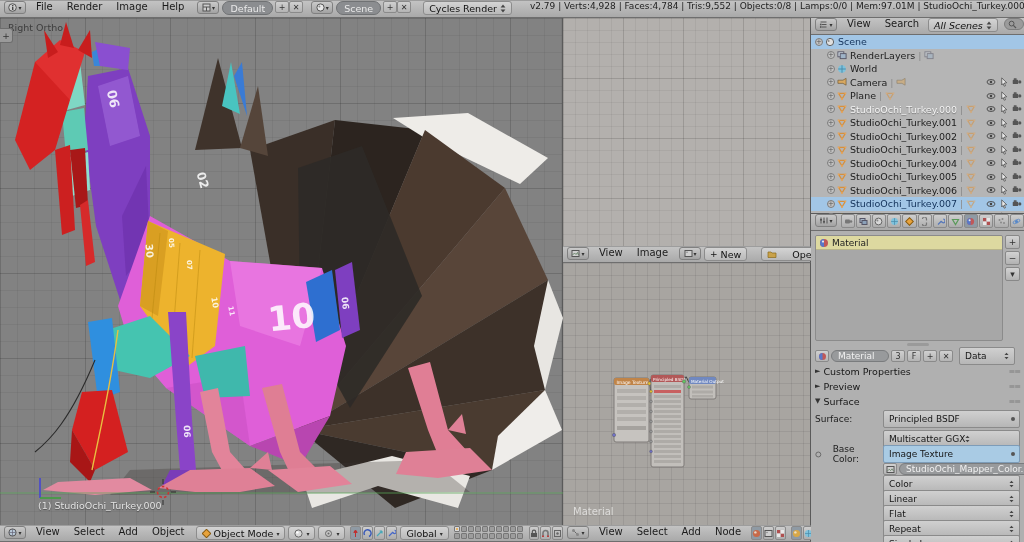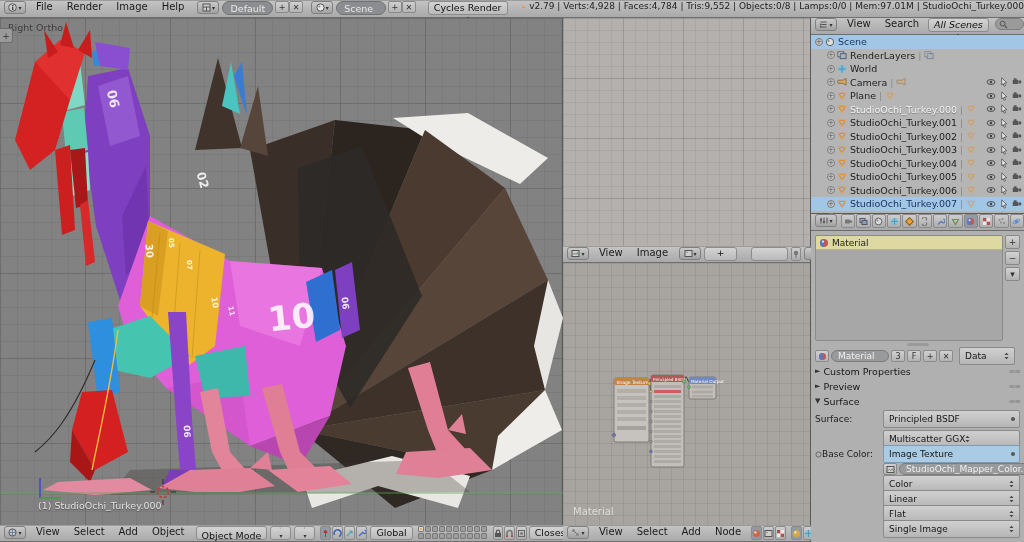--- a/index.html
+++ b/index.html
@@ -9,21 +9,21 @@
   .hdr { background:linear-gradient(#c3c3c3,#a9a9a9); border-top:1px solid #9d9d9d;
     border-bottom:1px solid #6e6e6e; display:flex; 
     font-size:10px; color:#1b1b1b; white-space:nowrap; }
   .menu { padding:0 7px; cursor:default; }
   .etype { width:22px; height:13px; background:linear-gradient(#cacaca,#a2a2a2);
     border:1px solid #808080; border-radius:3px; margin:0 3px 0 4px;
     display:flex; align-items:center; justify-content:center; gap:1px; flex:0 0 auto;}
   .caret { font-size:6px; color:#333; }
   .combo { background:linear-gradient(#d4d4d4,#b9b9b9); border:1px solid #8c8c8c;
     border-radius:3px; height:14px; padding:0 5px; display:flex; align-items:center;
-    gap:3px; font-size:9.5px; color:#111;flex-direction:column; }
+    gap:3px; font-size:9.5px; color:#111; }
   .darkpill { background:#8b8d90; border:1px solid #707274; border-radius:8px;
     color:#e9e9e9; height:14px; display:flex; align-items:center; padding:0 7px;
     font-size:9.5px; }
   .ud { flex:0 0 auto; }
   .ibtn { width:15px; height:14px; background:linear-gradient(#cecece,#adadad);
     border:1px solid #8a8a8a; border-radius:2px; display:flex; align-items:center;
     justify-content:center; margin-left:1px; }
   .ibtn.on { background:#8f9aa4; }
   
   #vp3d { left:0; top:18px; width:563px; height:507px; background-color:#828282;
@@ -1120,21 +1120,21 @@
     <span class="plabel"></span>
     <span class="pbtn" style="">
       <span>Multiscatter GGX</span>
       <svg class="ud" width="5" height="8" viewBox="0 0 6 9">
         <path d="M3 0.5 L5.4 3.4 L0.6 3.4 Z" fill="#444"></path>
           <path d="M3 8.5 L5.4 5.6 L0.6 5.6 Z" fill="#444"></path>
       </svg>
     </span>
   </div>
   <div class="prow">
-    <span class="plabel" style="display:flex;align-items:center;gap:0;">
+    <span class="plabel" style="display:flex;align-items:center;gap:11px;">
       <svg width="7" height="7" viewBox="0 0 7 7">
         <circle cx="3.5" cy="3.5" r="2.6" fill="none" stroke="#666" stroke-width="1"></circle>
       </svg>
       <span>Base Color:</span>
     </span>
     <span class="pbtn bluehl">
       <span>Image Texture</span>
       <span class="dot-r"></span>
     </span>
   </div>
@@ -1180,20 +1180,30 @@
       <span>Flat</span>
       <svg class="ud" width="5" height="8" viewBox="0 0 6 9">
         <path d="M3 0.5 L5.4 3.4 L0.6 3.4 Z" fill="#444"></path>
           <path d="M3 8.5 L5.4 5.6 L0.6 5.6 Z" fill="#444"></path>
       </svg>
     </span>
   </div>
   <div class="prow">
     <span class="plabel"></span>
     <span class="pbtn" style="justify-content:space-between;">
+      <span>Repeat</span>
+      <svg class="ud" width="5" height="8" viewBox="0 0 6 9">
+        <path d="M3 0.5 L5.4 3.4 L0.6 3.4 Z" fill="#444"></path>
+          <path d="M3 8.5 L5.4 5.6 L0.6 5.6 Z" fill="#444"></path>
+      </svg>
+    </span>
+  </div>
+  <div class="prow">
+    <span class="plabel"></span>
+    <span class="pbtn" style="justify-content:space-between;">
       <span>Single Image</span>
       <svg class="ud" width="5" height="8" viewBox="0 0 6 9">
         <path d="M3 0.5 L5.4 3.4 L0.6 3.4 Z" fill="#444"></path>
           <path d="M3 8.5 L5.4 5.6 L0.6 5.6 Z" fill="#444"></path>
       </svg>
     </span>
   </div>
 </div>
 
 </body></html>

